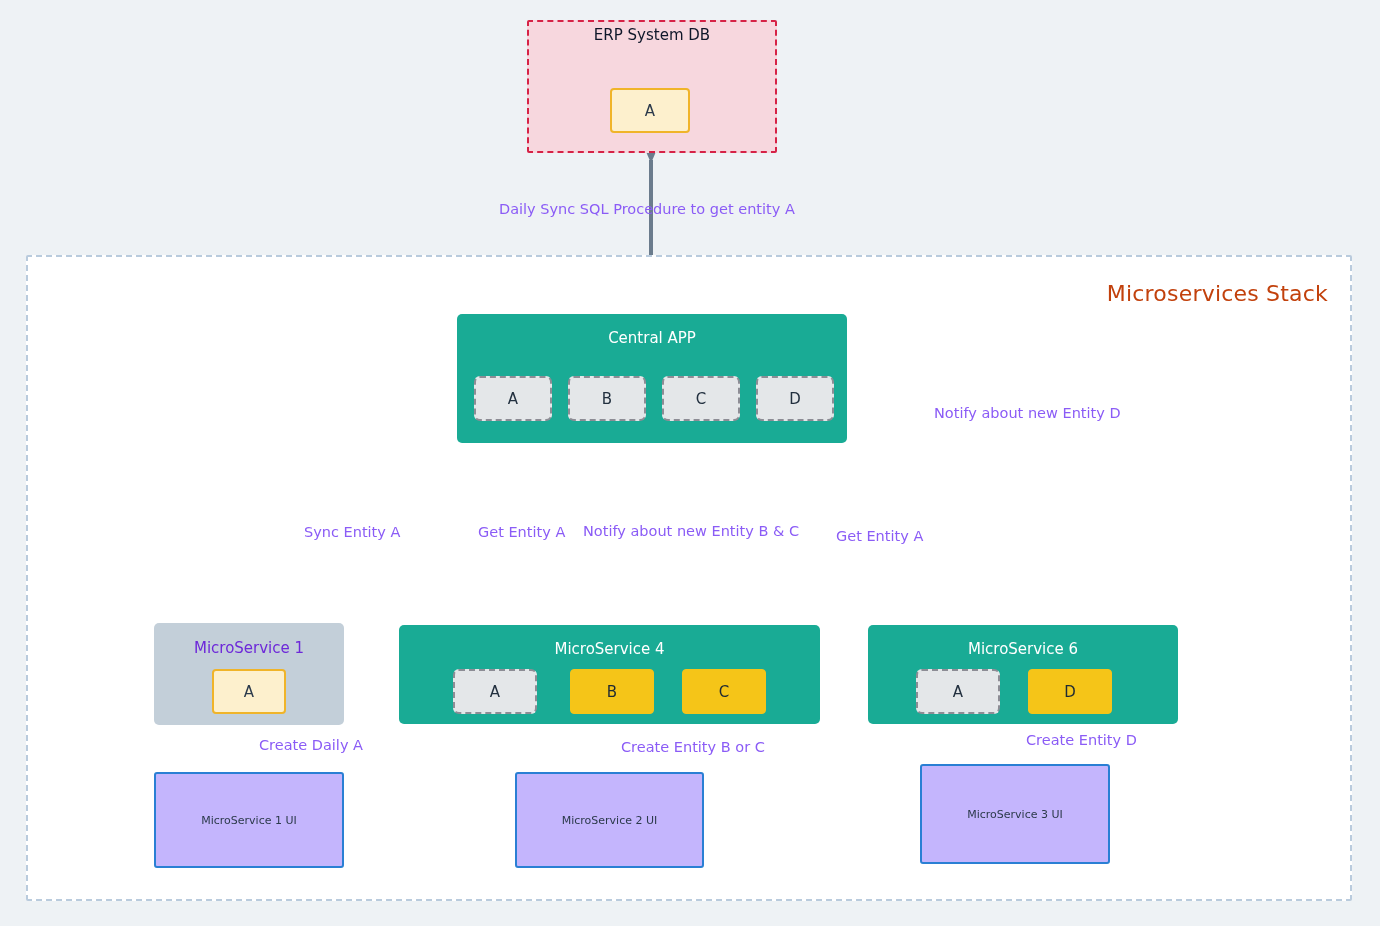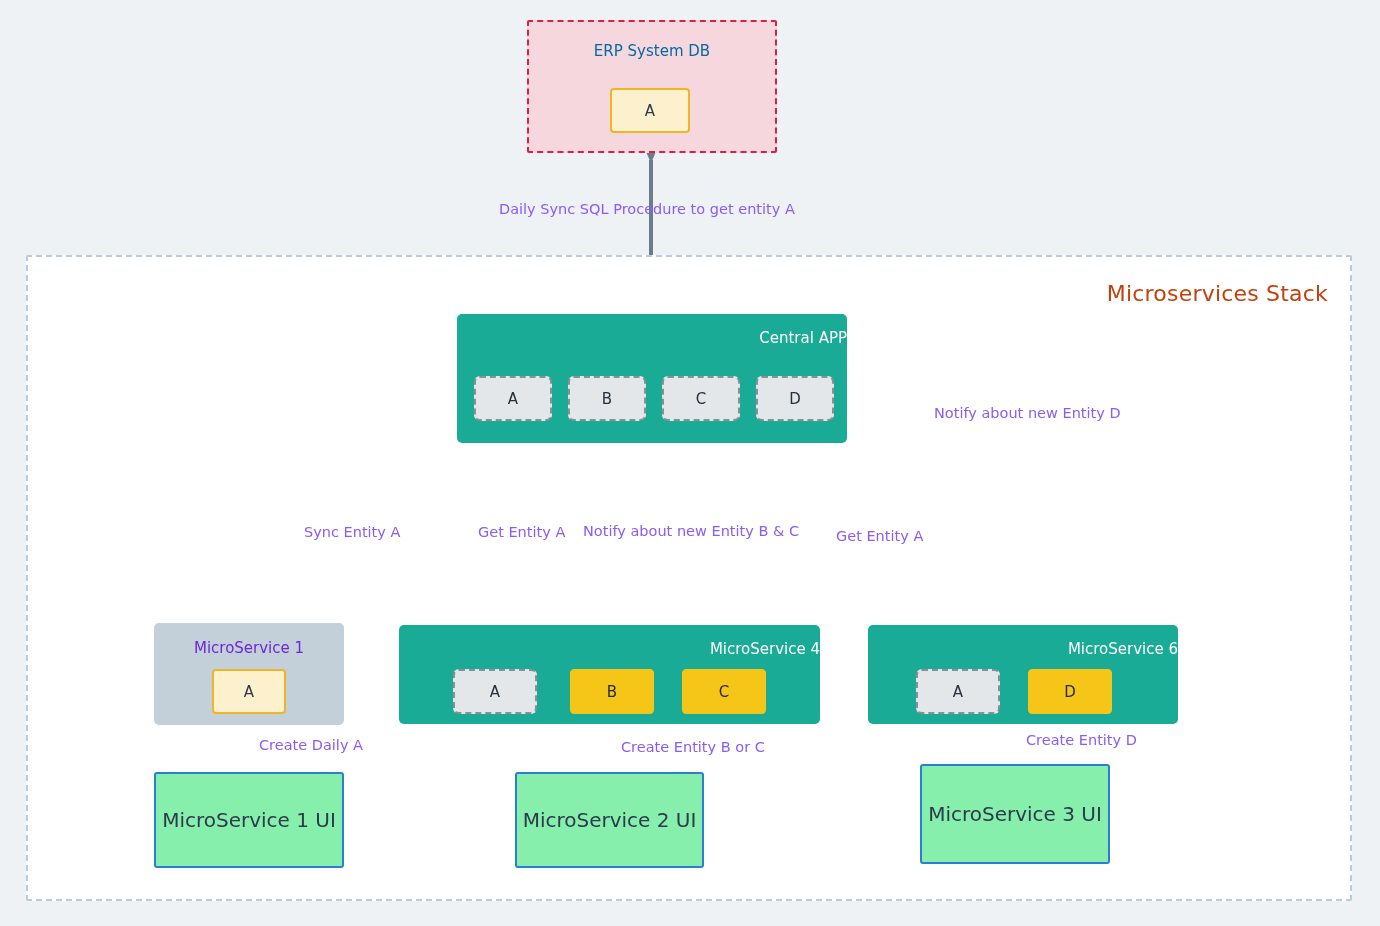--- a/index.html
+++ b/index.html
@@ -52,41 +52,41 @@
     width: 250px;
     height: 133px;
     background: #f7d7de;
     border: 2px dashed #d62246;
     border-radius: 2px;
     box-sizing: border-box;
   }
   .erp-title {
     position: absolute;
     left: 0; right: 0;
-    top: 20px;
+    top: 4px;
     text-align: center;
     font-size: 15px;
-    color: #0369a1;
+    color: #0f172a;
   }
 
   
   .node {
     position: absolute;
     box-sizing: border-box;
     border-radius: 5px;
   }
   .node-title {
     position: absolute;
     left: 0; right: 0;
     text-align: center;
     font-size: 15px;
     white-space: nowrap;
   }
   .teal { background: #19ab95; }
-  .teal .node-title { color: #ffffff; top: 15px; text-align: right; }
+  .teal .node-title { color: #ffffff; top: 15px; }
   .greyblue { background: #c3cfd9; }
   .greyblue .node-title { color: #6d28d9; top: 16px; }
 
   .central {
     left: 457px; top: 314px;
     width: 390px; height: 129px;
   }
   .ms1 { left: 154px; top: 623px; width: 190px; height: 102px; }
   .ms2 { left: 399px; top: 625px; width: 421px; height: 99px; }
   .ms3 { left: 868px; top: 625px; width: 310px; height: 99px; }
@@ -133,27 +133,27 @@
   .m2-b { left: 570px; top: 669px; width: 84px; height: 45px; }
   .m2-c { left: 682px; top: 669px; width: 84px; height: 45px; }
   
   .m3-a { left: 916px; top: 669px; width: 84px; height: 45px; }
   .m3-d { left: 1028px; top: 669px; width: 84px; height: 45px; }
 
   
   .ui-box {
     position: absolute;
     box-sizing: border-box;
-    background: #86efac;
+    background: #c4b5fd;
     border: 2px solid #2a7fd4;
     border-radius: 3px;
     display: flex;
     align-items: center;
     justify-content: center;
-    font-size: 20px;
+    font-size: 11px;
     color: #2c3a4b;
   }
   .ui1 { left: 154px; top: 772px; width: 190px; height: 96px; }
   .ui2 { left: 515px; top: 772px; width: 189px; height: 96px; }
   .ui3 { left: 920px; top: 764px; width: 190px; height: 100px; }
 
   
   .edge-label {
     position: absolute;
     font-size: 14.5px;

